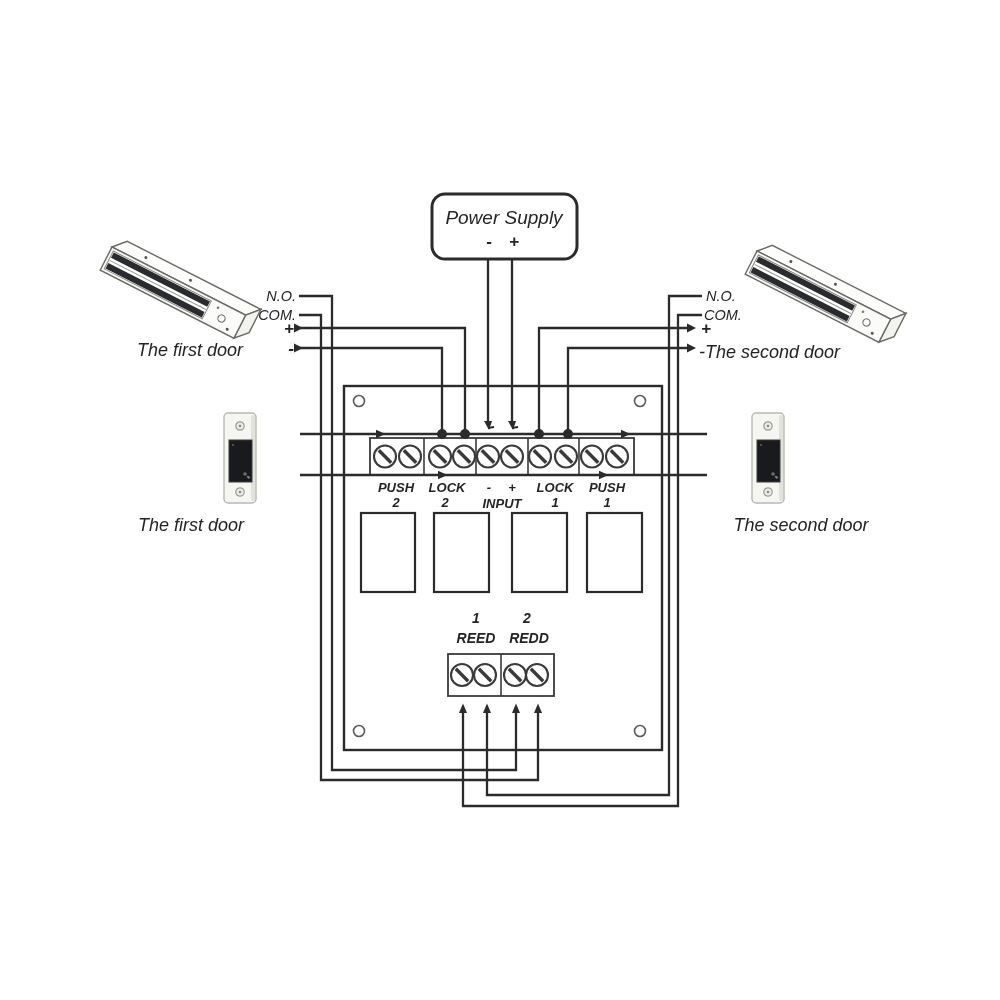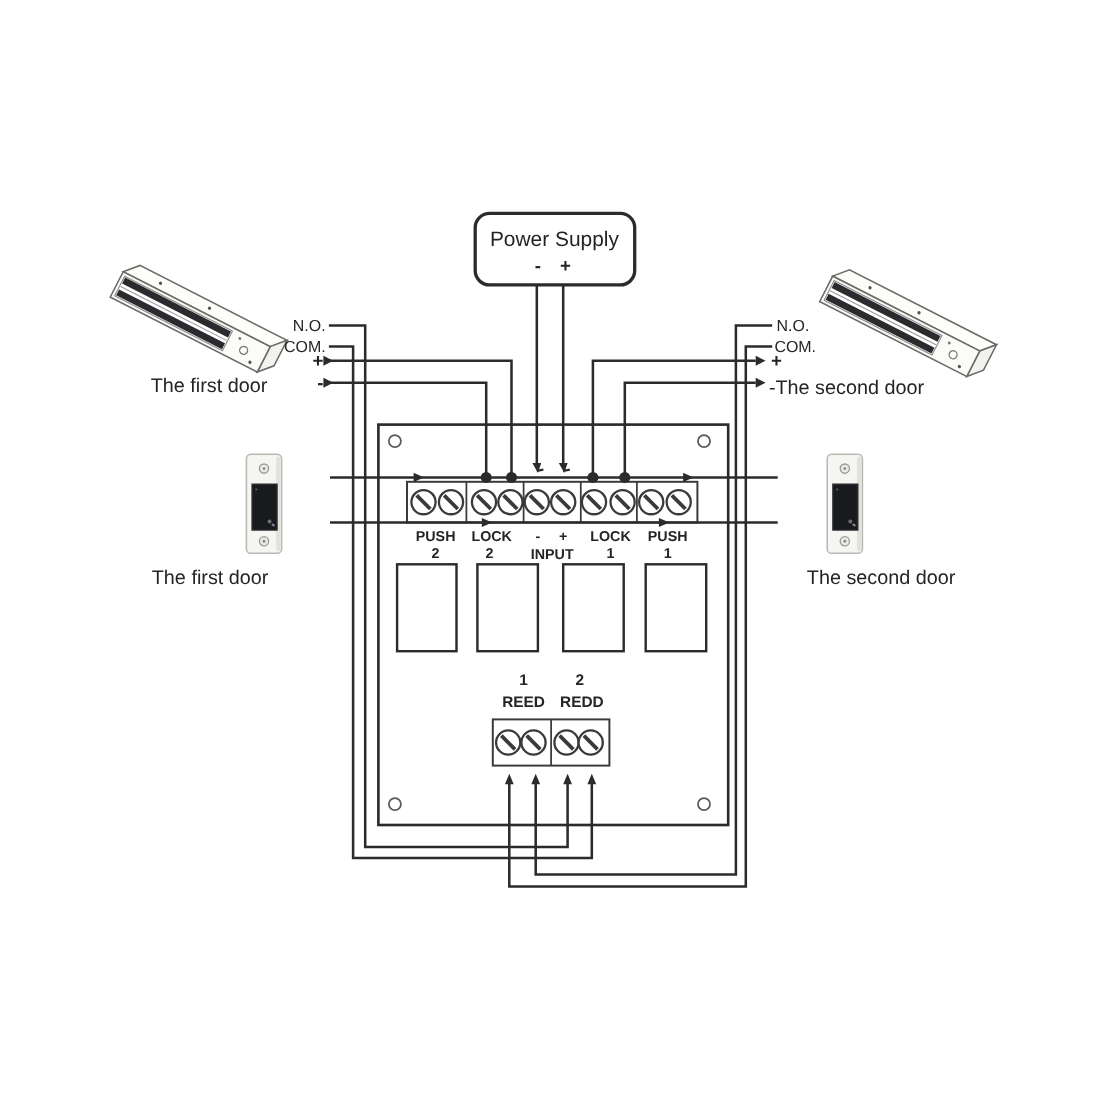--- a/index.html
+++ b/index.html
@@ -1,16 +1,16 @@
 <!DOCTYPE html>
 <html><head>
 <meta charset="utf-8">
 <style>
   html,body{margin:0;padding:0;background:#ffffff;}
-  .canvas{position:relative;width:1000px;height:1000px;background:#fff;overflow:hidden;}
+  .canvas{position:relative;width:1000px;height:1000px;background:#fff;overflow:hidden;font-style:italic;}
   svg{display:block;}
   .wire{fill:none;stroke:#2b2b2b;stroke-width:2.3;stroke-linejoin:miter;}
   .outline{fill:#ffffff;stroke:#2b2b2b;stroke-width:2.4;}
   .cell{fill:#ffffff;stroke:#3a3a3a;stroke-width:1.8;}
   .divider{stroke:#3a3a3a;stroke-width:1.6;}
   .arrow{fill:#2b2b2b;stroke:none;}
   .dot{fill:#2b2b2b;stroke:none;}
   .hole{fill:#ffffff;stroke:#5a5a5a;stroke-width:1.6;}
   text{font-family:"Liberation Sans","DejaVu Sans",sans-serif;fill:#242424;}
   .t19{font-size:19px;}

